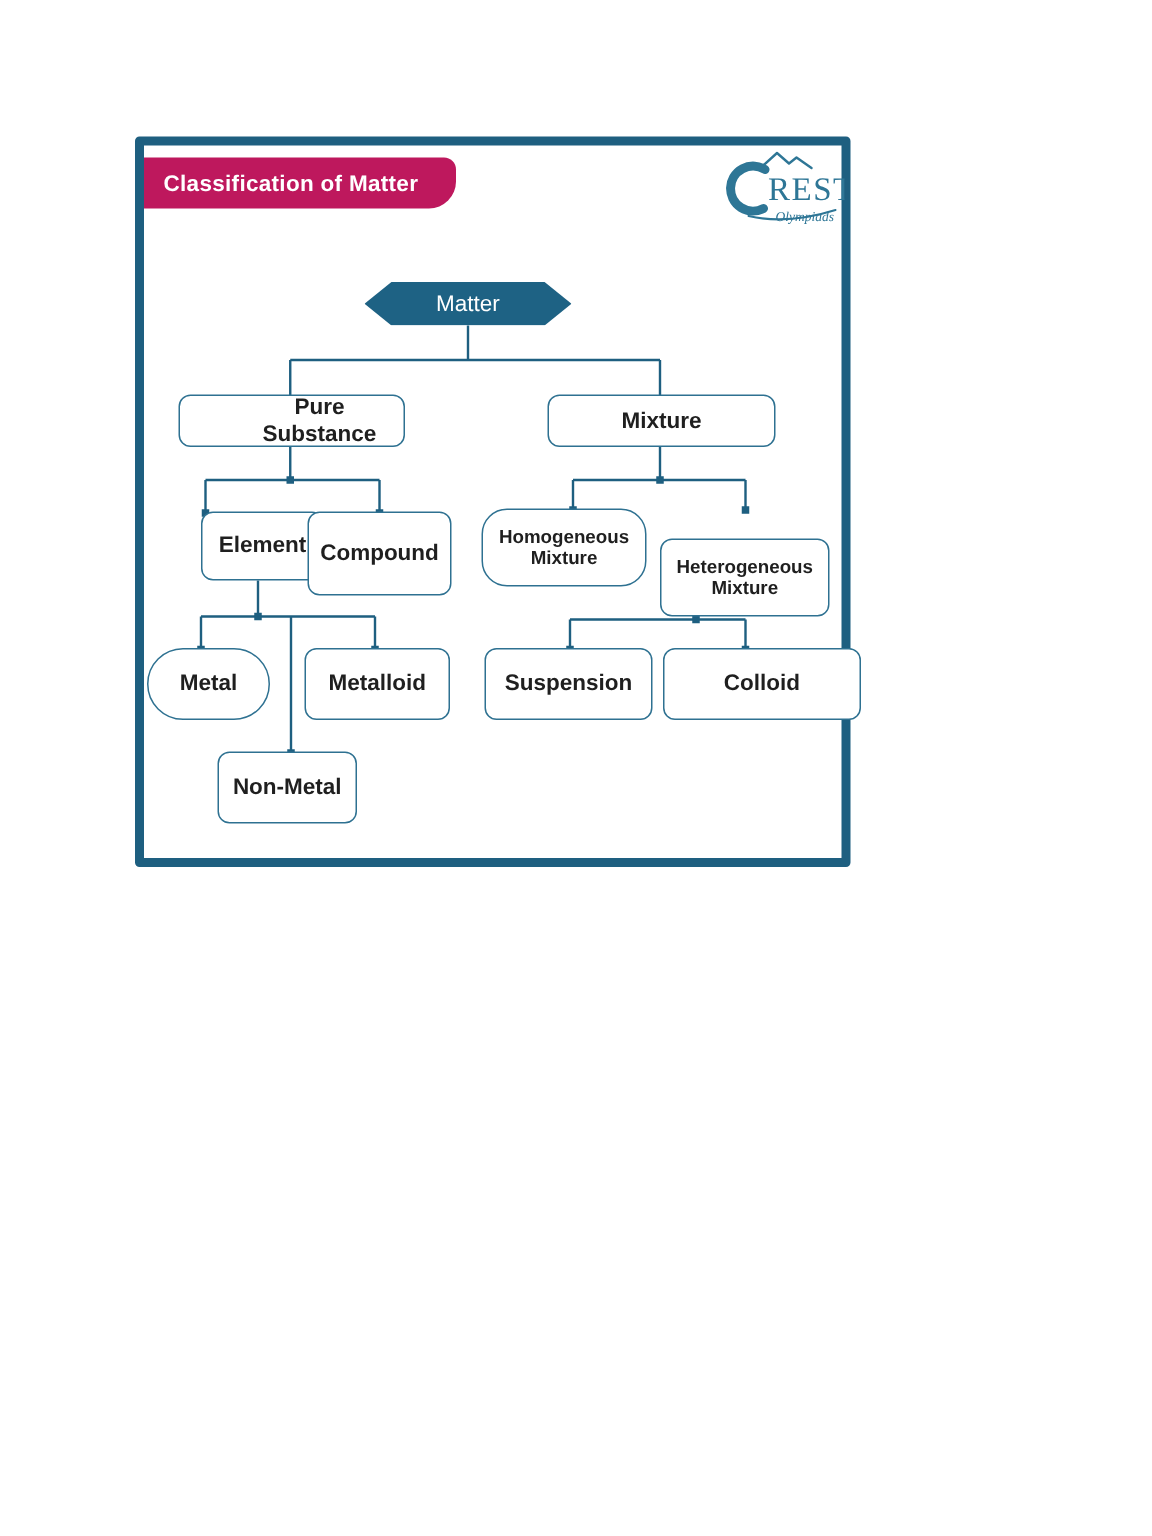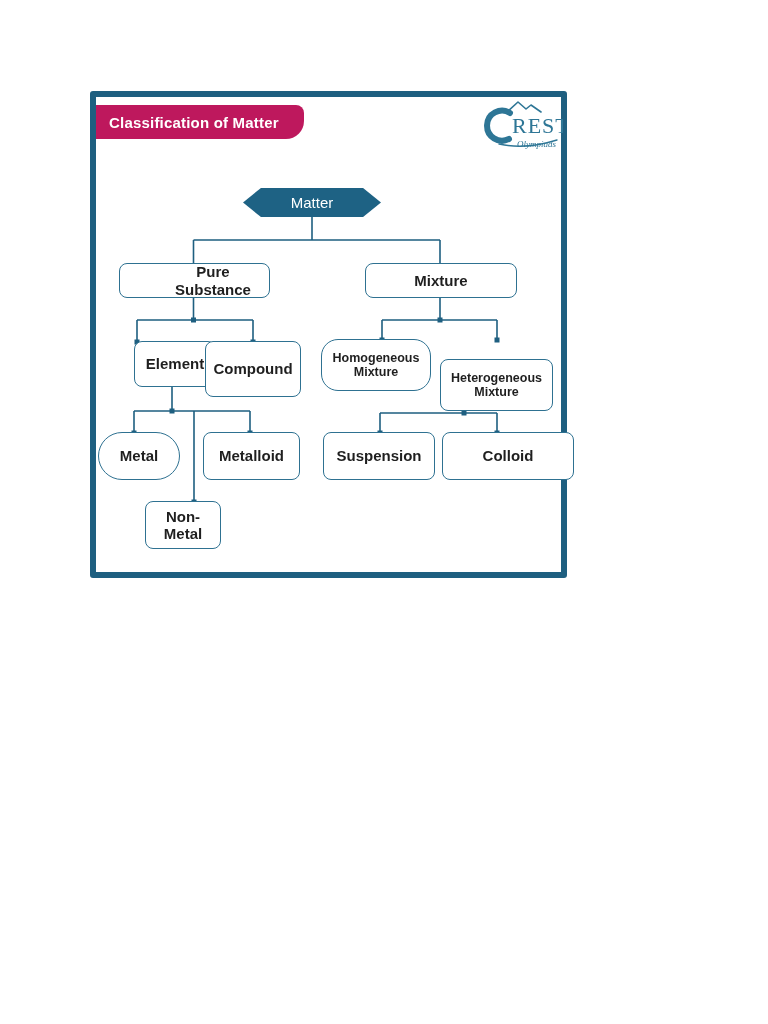--- a/index.html
+++ b/index.html
@@ -41,21 +41,21 @@
   .n-pure-substance{left:119px;top:263px;width:151px;height:35px;padding-left:39px;}
   .n-mixture{left:365px;top:263px;width:152px;height:35px;}
   .n-element{left:98px;top:341px;width:82px;height:46px;margin-left:36px;}
   .n-compound{left:205px;top:341px;width:96px;height:56px;text-align:center;}
   .n-homogeneous-mixture{left:321px;top:339px;width:110px;height:52px;font-size:12.5px;border-radius:17px;}
   .n-heterogeneous-mixture{left:440px;top:339px;width:113px;height:52px;font-size:12.5px;margin-top:20px;}
   .n-metal{left:98px;top:432px;width:82px;height:48px;border-radius:24px;}
   .n-metalloid{left:203px;top:432px;width:97px;height:48px;}
   .n-suspension{left:323px;top:432px;width:112px;height:48px;}
   .n-colloid{left:442px;top:432px;width:132px;height:48px;}
-  .n-non-metal{left:145px;top:501px;width:76px;height:48px;}
+  .n-non-metal{left:145px;top:501px;width:93px;height:48px;}
 </style>
 </head>
 <body>
 
 <div class="card"></div>
 
 <svg class="connector-svg" viewBox="0 0 768 1024" xmlns="http://www.w3.org/2000/svg">
   <path fill="none" stroke="#1e5f80" stroke-width="1.6" d="M312 217 V240 M193.5 240 H440 M193.5 240 V267 M440 240 V267
        M193.5 298 V320 M137 320 H253 M137 320 V343 M253 320 V343
        M440 298 V320 M382 320 H497 M382 320 V341 M497 320 V341

